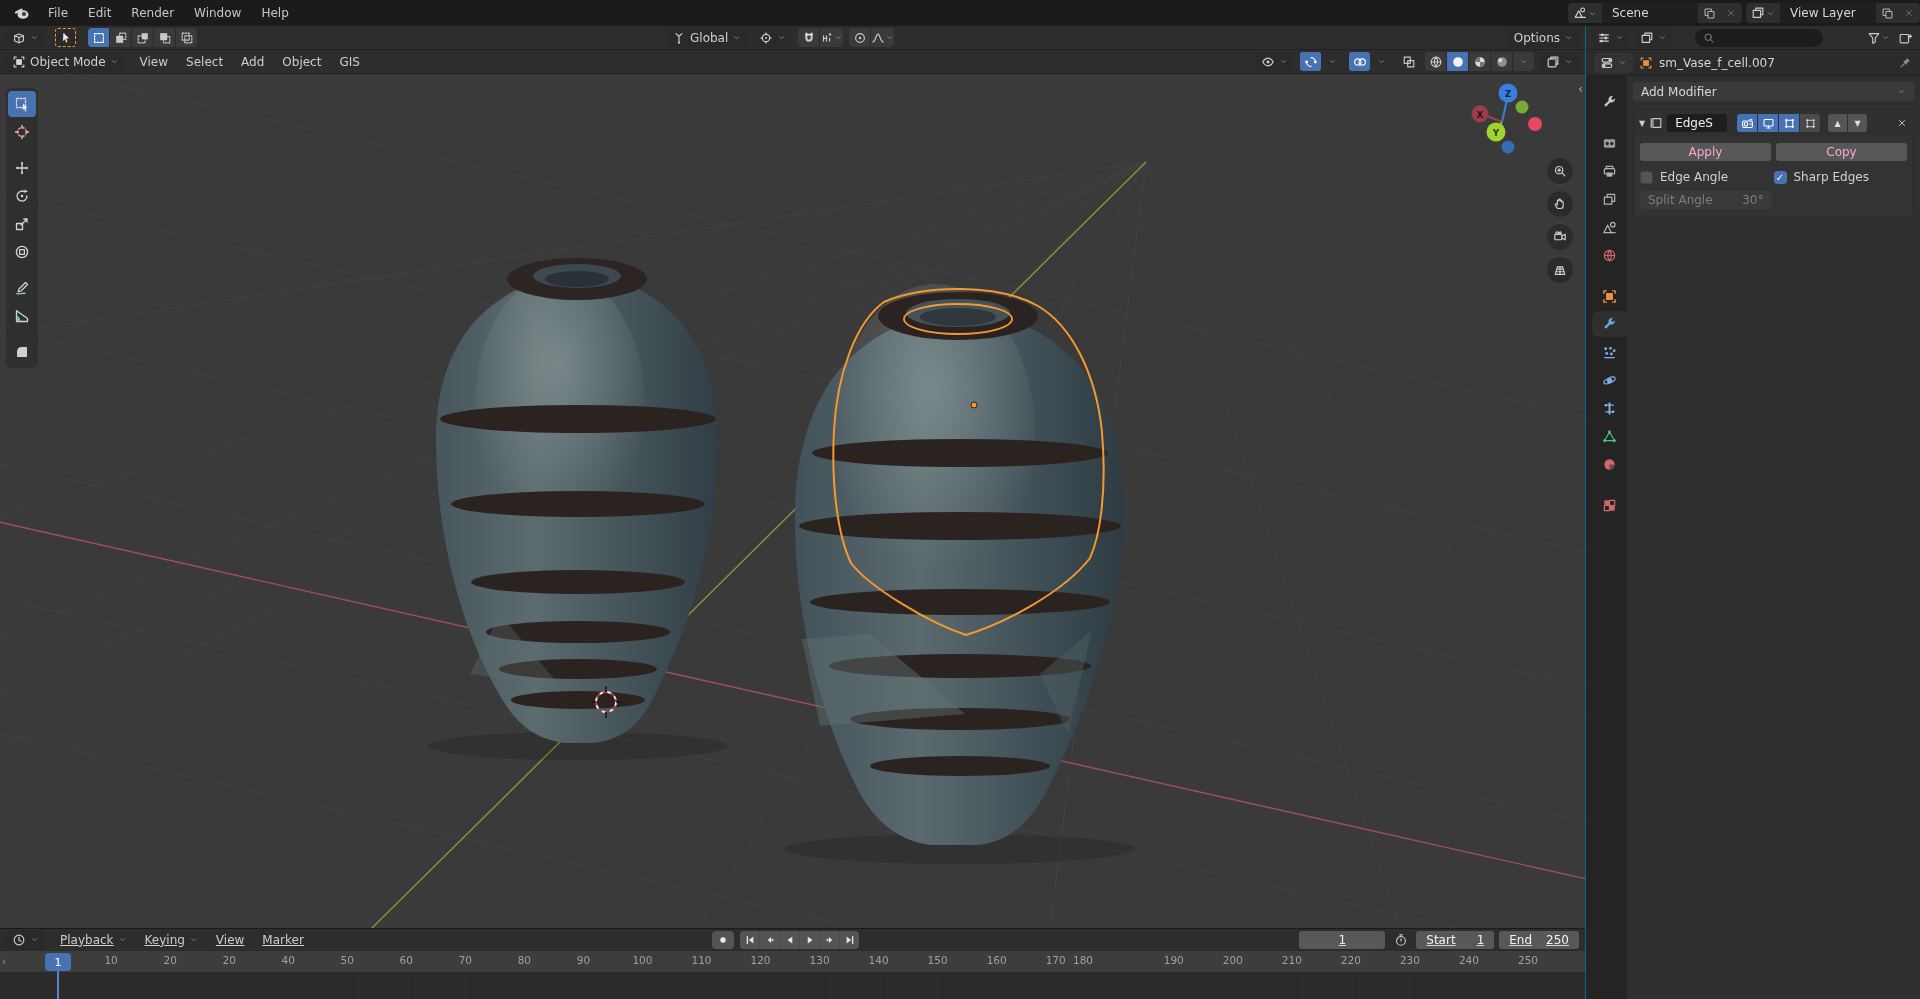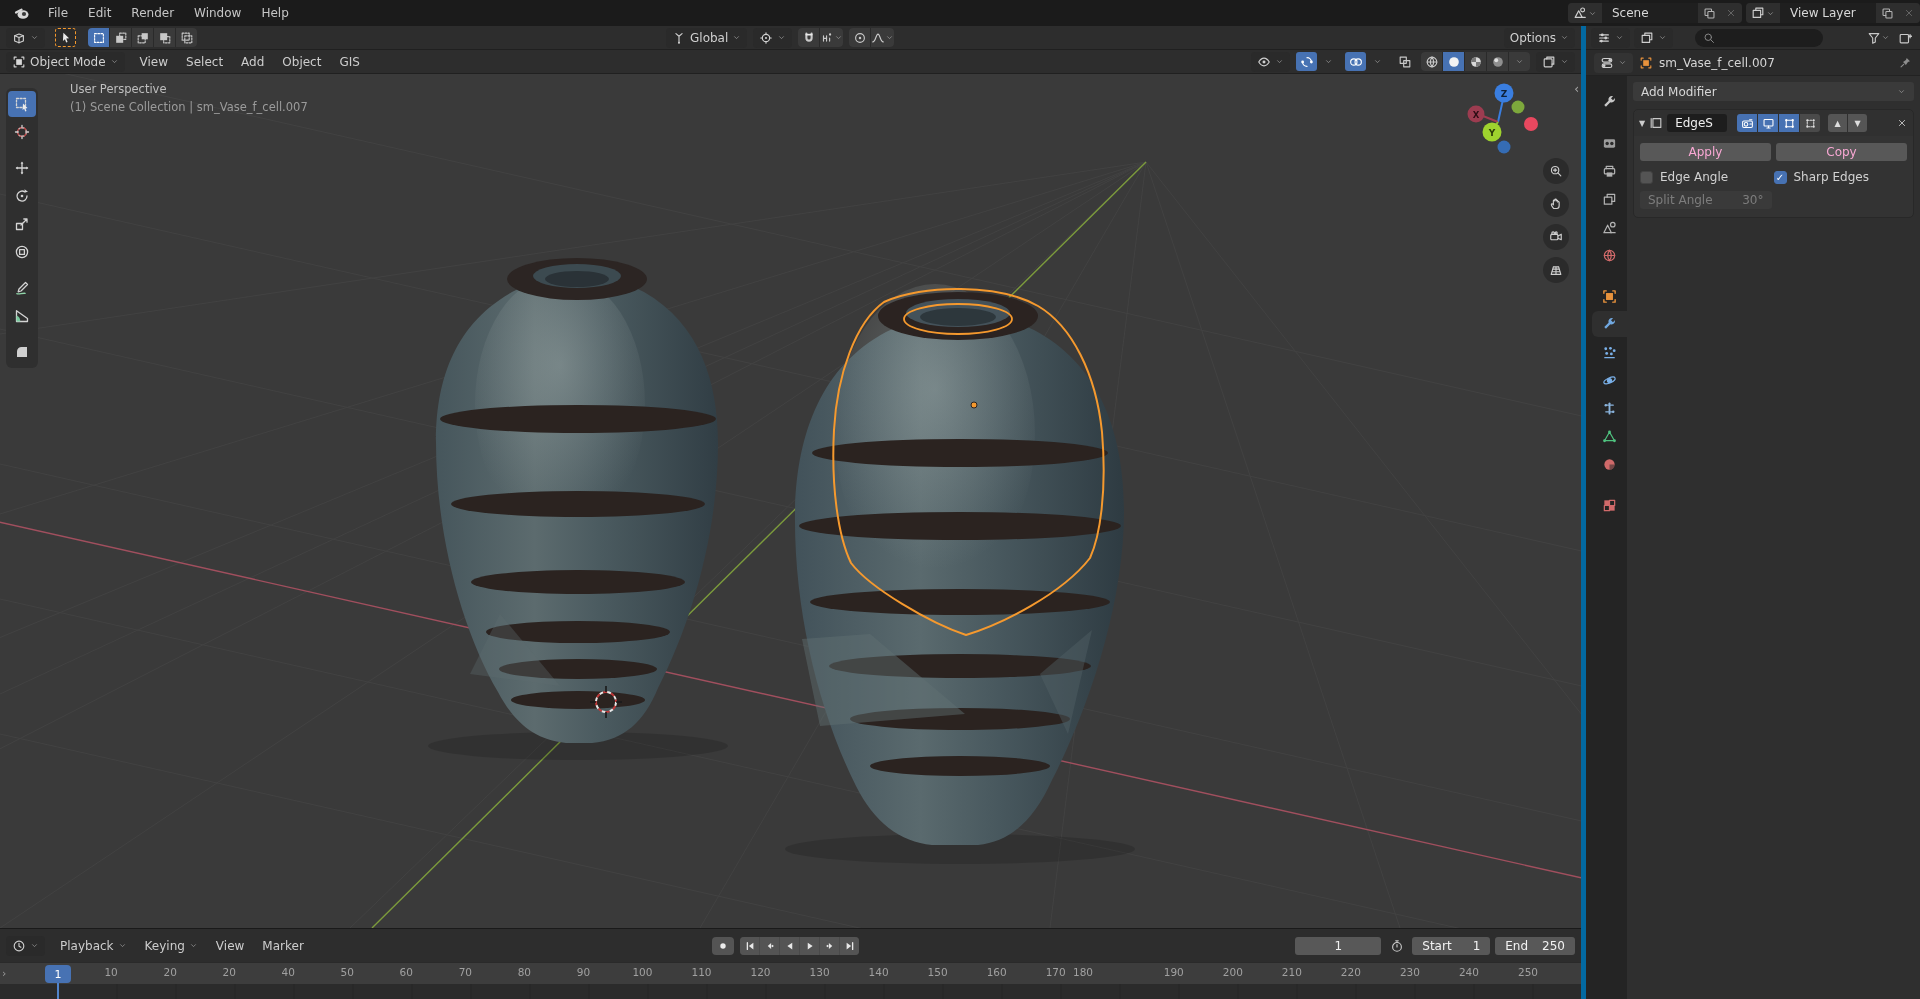--- a/index.html
+++ b/index.html
@@ -25,21 +25,21 @@
   .ws-tab.plus{padding:0 9px; color:#bbb;}
   .topbar-right{margin-left:auto; display:flex; align-items:center; gap:4px; padding-right:0;}
   .id-widget{display:flex; align-items:center; height:20px; background:#252525; border-radius:4px; overflow:hidden;}
   .id-widget .icon-seg{display:flex; align-items:center; gap:1px; padding:0 5px; height:100%; background:#2e2e2e; color:#cfcfcf;}
   .id-widget .name-seg{padding:0 10px; min-width:96px; color:#d8d8d8; background:#1f1f1f; height:100%; display:flex; align-items:center;}
   .id-widget .mini-btn{display:flex; align-items:center; justify-content:center; width:22px; height:100%; background:#2e2e2e; color:#b5b5b5;}
   .id-widget .mini-btn.dim{color:#666;}
 
   
   .main-row{display:flex; height:973px;}
-  .left-col{width:1586px; display:flex; flex-direction:column; border-right:5px solid #0369a1;}
+  .left-col{width:1586px; display:flex; flex-direction:column; border-right:1px solid #0369a1;}
   .right-col{width:334px; display:flex; flex-direction:column; background:var(--panel);}
 
   
   .hrow{display:flex; align-items:center; height:24px; background:var(--header); border-bottom:1px solid var(--hdr-line); padding:0 6px; position:relative; flex:none;}
   .icon-btn{display:flex; align-items:center; justify-content:center; height:19px; min-width:21px; border-radius:3px; color:#c9c9c9;}
   .icon-btn.blue{background:var(--accent); color:#fff;}
   .icon-btn.tool-active{outline:1.5px dashed var(--orange); outline-offset:-1px; background:#2a2a2a;}
   .btn-group{display:flex; background:#2a2a2a; border-radius:4px; overflow:hidden; gap:1px;}
   .btn-group .icon-btn{border-radius:0; background:#3a3a3a;}
   .btn-group .icon-btn.blue{background:var(--accent);}
@@ -57,21 +57,21 @@
   .vp-toolbar{position:absolute; left:6px; top:14px; width:32px; background:#2e2e2eee; border-radius:6px; padding:3px 2px; display:flex; flex-direction:column; gap:2px;}
   .vp-tool{width:28px; height:26px; border-radius:4px; display:flex; align-items:center; justify-content:center; color:#d4d4d4;}
   .vp-tool.active{background:var(--accent);}
   .vp-tool.gap{margin-top:8px;}
   .nav-gizmo{position:absolute; right:28px; top:4px;}
   .nav-btns{position:absolute; right:12px; top:84px; display:flex; flex-direction:column; gap:7px;}
   .nav-circle{width:26px; height:26px; border-radius:50%; background:rgba(35,35,35,.65); display:flex; align-items:center; justify-content:center; color:#cfcfcf;}
   .sidebar-chev{position:absolute; right:2px; top:8px; color:#aaa; font-size:12px;}
 
   
-  .tl-header{display:flex; align-items:center; height:34px; background:var(--header); border-top:1px solid #1a1a1a; padding:0 6px; position:relative; flex:none;}
+  .tl-header{display:flex; align-items:center; height:22px; background:var(--header); border-top:1px solid #1a1a1a; padding:0 6px; position:relative; flex:none;text-decoration:underline;}
   .transport{position:absolute; left:712px; display:flex; align-items:center; gap:6px;}
   .tbtn-group{display:flex; background:#4a4a4a; border-radius:4px; overflow:hidden; gap:1px;}
   .tbtn{width:19px; height:18px; display:flex; align-items:center; justify-content:center; background:#545454; color:#e8e8e8;}
   .tbtn.lone{border-radius:4px; width:22px;}
   .tl-right{margin-left:auto; display:flex; align-items:center; gap:5px;}
   .tl-field{display:flex; align-items:center; justify-content:center; height:18px; background:#585858; border-radius:3px; color:#f2f2f2; padding:0 10px;}
   .tl-field.pair{justify-content:space-between; gap:14px;}
   .tl-ruler{position:relative; height:22px; background:#3d3d3d; border-top:1px solid #2a2a2a; flex:none; overflow:hidden;}
   .tick{position:absolute; top:3px; width:30px; text-align:center; font-size:10.5px; color:#a0a0a0;}
   .frame-badge{position:absolute; top:2px; width:26px; height:18px; background:var(--accent); border-radius:4px; color:#fff; display:flex; align-items:center; justify-content:center; font-size:11px;}
@@ -533,24 +533,20 @@
             <circle cx="974" cy="331" r="3" fill="var(--orange)" stroke="#2b2321" stroke-width="1"></circle>
           </g>
 
           <g>
             <circle cx="606" cy="628" r="10" fill="none" stroke="#e8e8e8" stroke-width="2" stroke-dasharray="4 4"></circle>
             <circle cx="606" cy="628" r="10" fill="none" stroke="#c03a3a" stroke-width="2" stroke-dasharray="4 4" stroke-dashoffset="4"></circle>
             <path d="M606 612v6 M606 638v6 M590 628h6 M616 628h6" stroke="#1a1a1a" stroke-width="1.6"></path>
           </g>
         </svg>
 
-        <div class="vp-text">
-          <div>User Perspective</div>
-          <div class="sub">(1) Scene Collection | sm_Vase_f_cell.007</div>
-        </div>
 
         <div class="vp-toolbar" id="left-toolbar">
             <div class="vp-tool active">
               <svg viewBox="0 0 16 16" width="16" height="16" fill="none" stroke="currentColor" stroke-width="1.3" stroke-linecap="round" stroke-linejoin="round">
                 <rect x="2.5" y="2.5" width="9" height="9" stroke-dasharray="2 1.6"></rect>
                 <path d="M9 7.5 13.5 12l-2 .4 1 2.6-1.3.5-1-2.7L8.5 14Z" fill="#ececec" stroke="none"></path>
               </svg>
             </div>
             <div class="vp-tool">
               <svg viewBox="0 0 16 16" width="16" height="16" fill="none" stroke="currentColor" stroke-width="1.3" stroke-linecap="round" stroke-linejoin="round">

